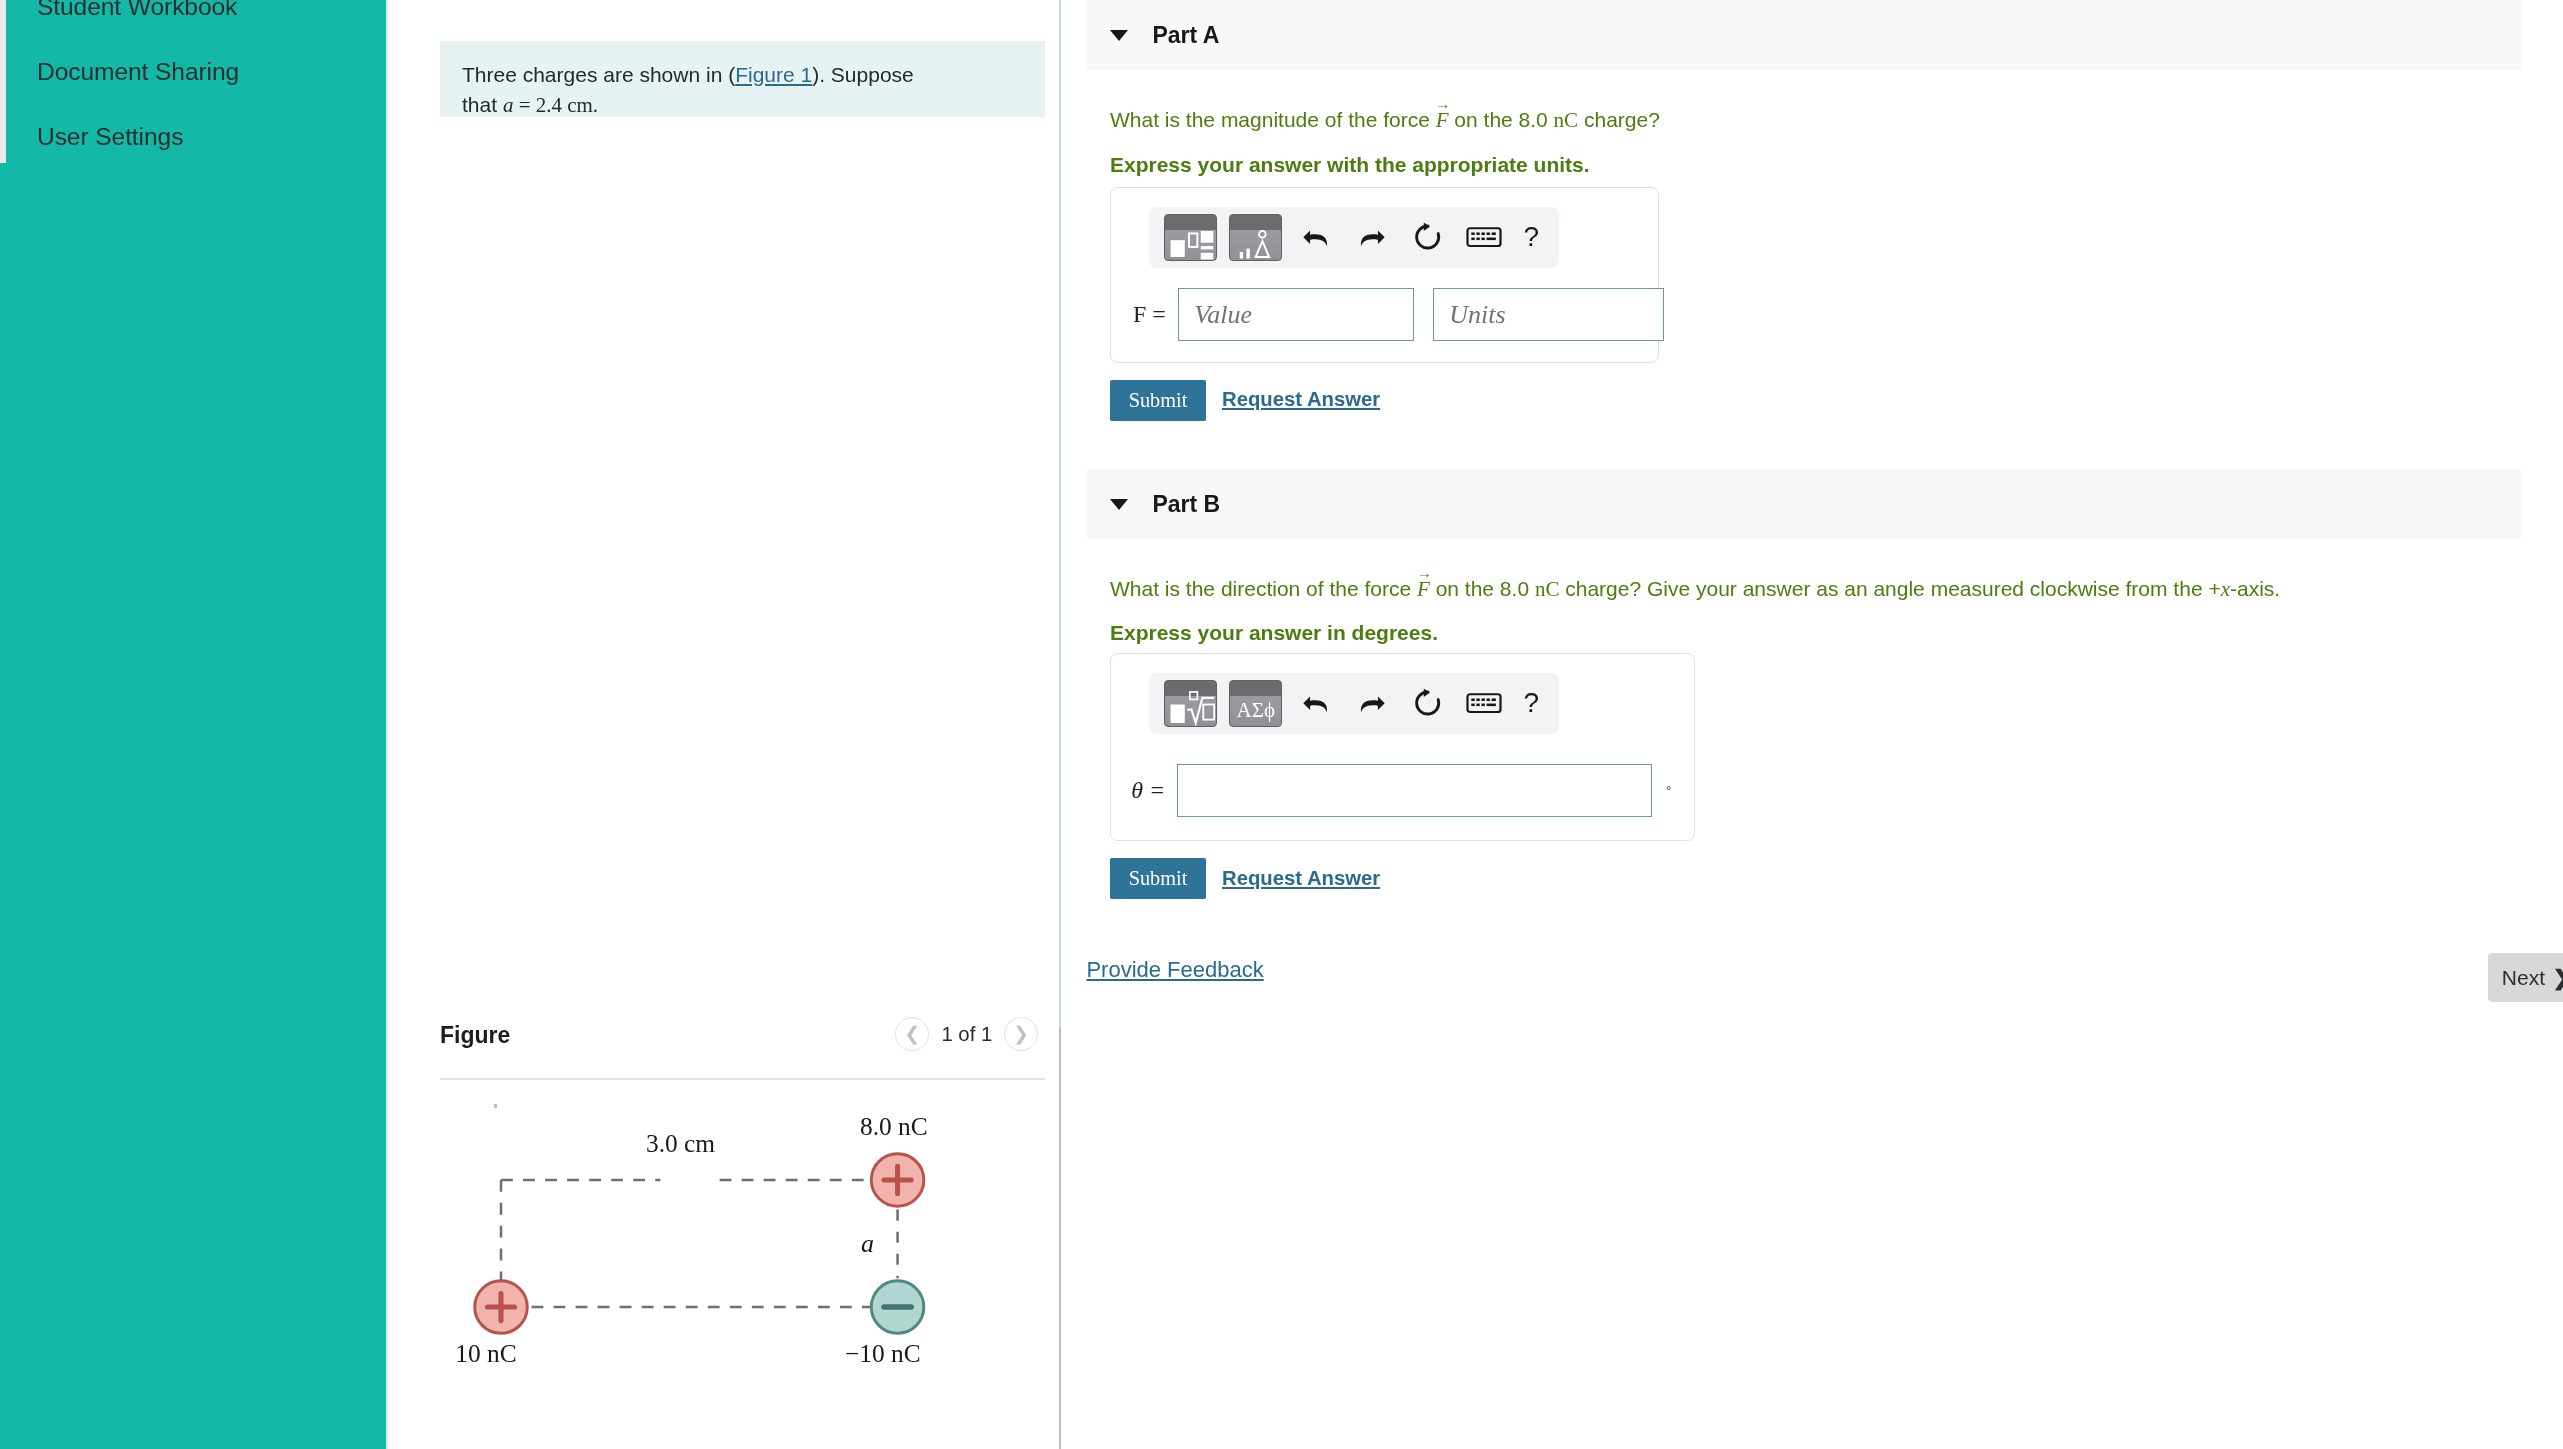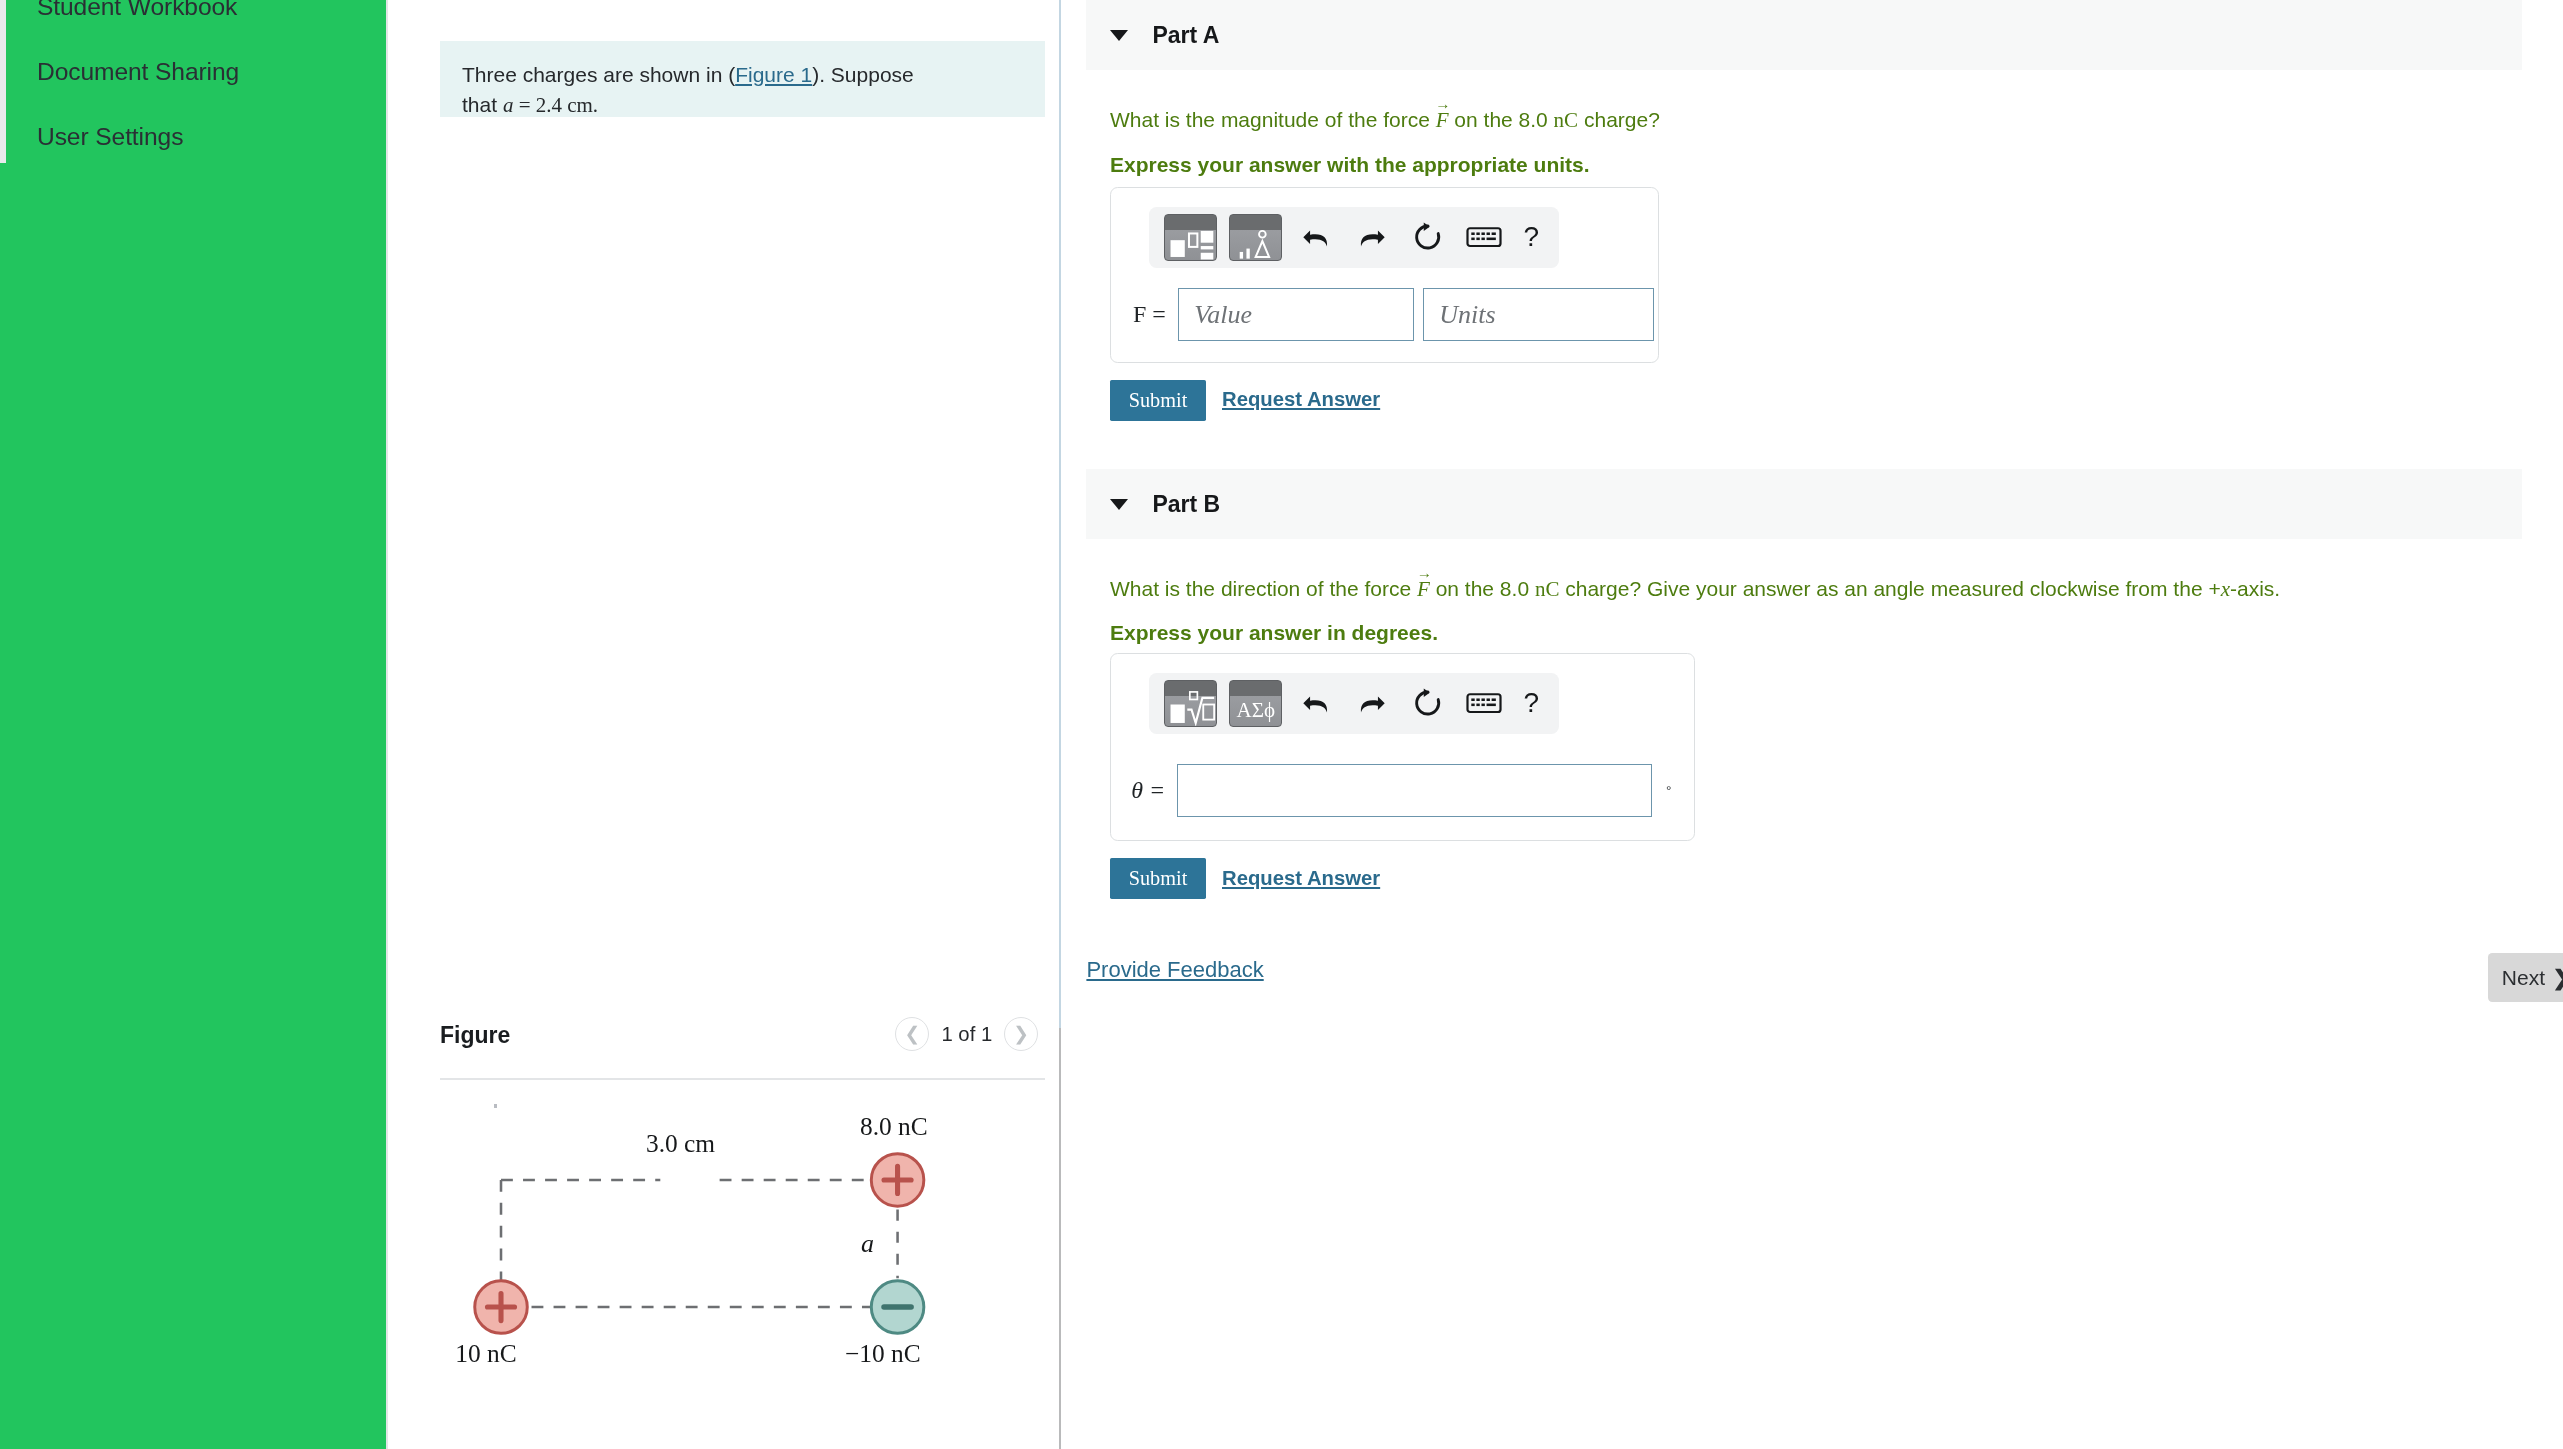--- a/index.html
+++ b/index.html
@@ -8,21 +8,21 @@
     width: 2563px; height: 1450px;
     background: #ffffff;
     font-family: "Liberation Sans", sans-serif;
     overflow: hidden;
   }
   .page { position: relative; width: 2563px; height: 1450px; background:#fff; }
 
   
   .sidebar {
     position: absolute; left: 0; top: 0; width: 387px; height: 1450px;
-    background: #22c55e;
+    background: #14b8a6;
   }
   .sidebar-accent {
     position: absolute; left: 0; top: 0; width: 6px; height: 163px;
     background: #e8eaec;
   }
   .sidebar-list { position: absolute; left: 0; top: 0; width: 387px; }
   .sidebar-item {
     display: block; padding: 0 0 0 37px;
     font-size: 24.6px; color: #2a2f34; line-height: 1.0;
     letter-spacing: -0.1px; cursor: pointer; background: transparent;
@@ -296,21 +296,21 @@
                 <rect x="24" y="16" width="11" height="3"></rect>
             </g>
           </svg>
         </div>
         <div class="thelp">?</div>
       </div>
 
       <div class="field-row" style="left:22px; top:100px;">
         <span class="lbl-eq">F =</span>
         <input class="inp" style="width: 236px;" placeholder="Value">
-        <input class="inp" style="width: 231px; margin-left: 9px;" placeholder="Units">
+        <input class="inp" style="width: 231px; margin-left: 19px;" placeholder="Units">
       </div>
     </div>
 
     <button class="submit-btn" style="left:49px; top:380px;">Submit</button>
     <a class="req-link" style="left:161px; top:388px;">Request Answer</a>
 
     <div class="part-header" style="top:469px;">
       <div class="caret"></div>
       <div class="part-title">Part B</div>
     </div>

